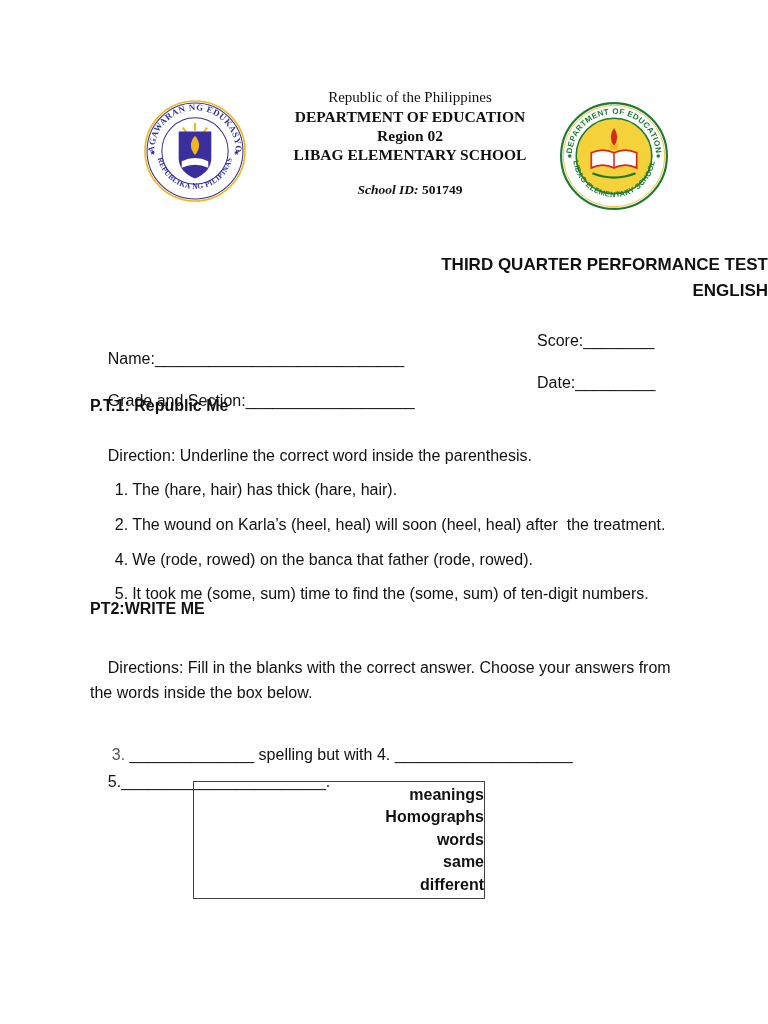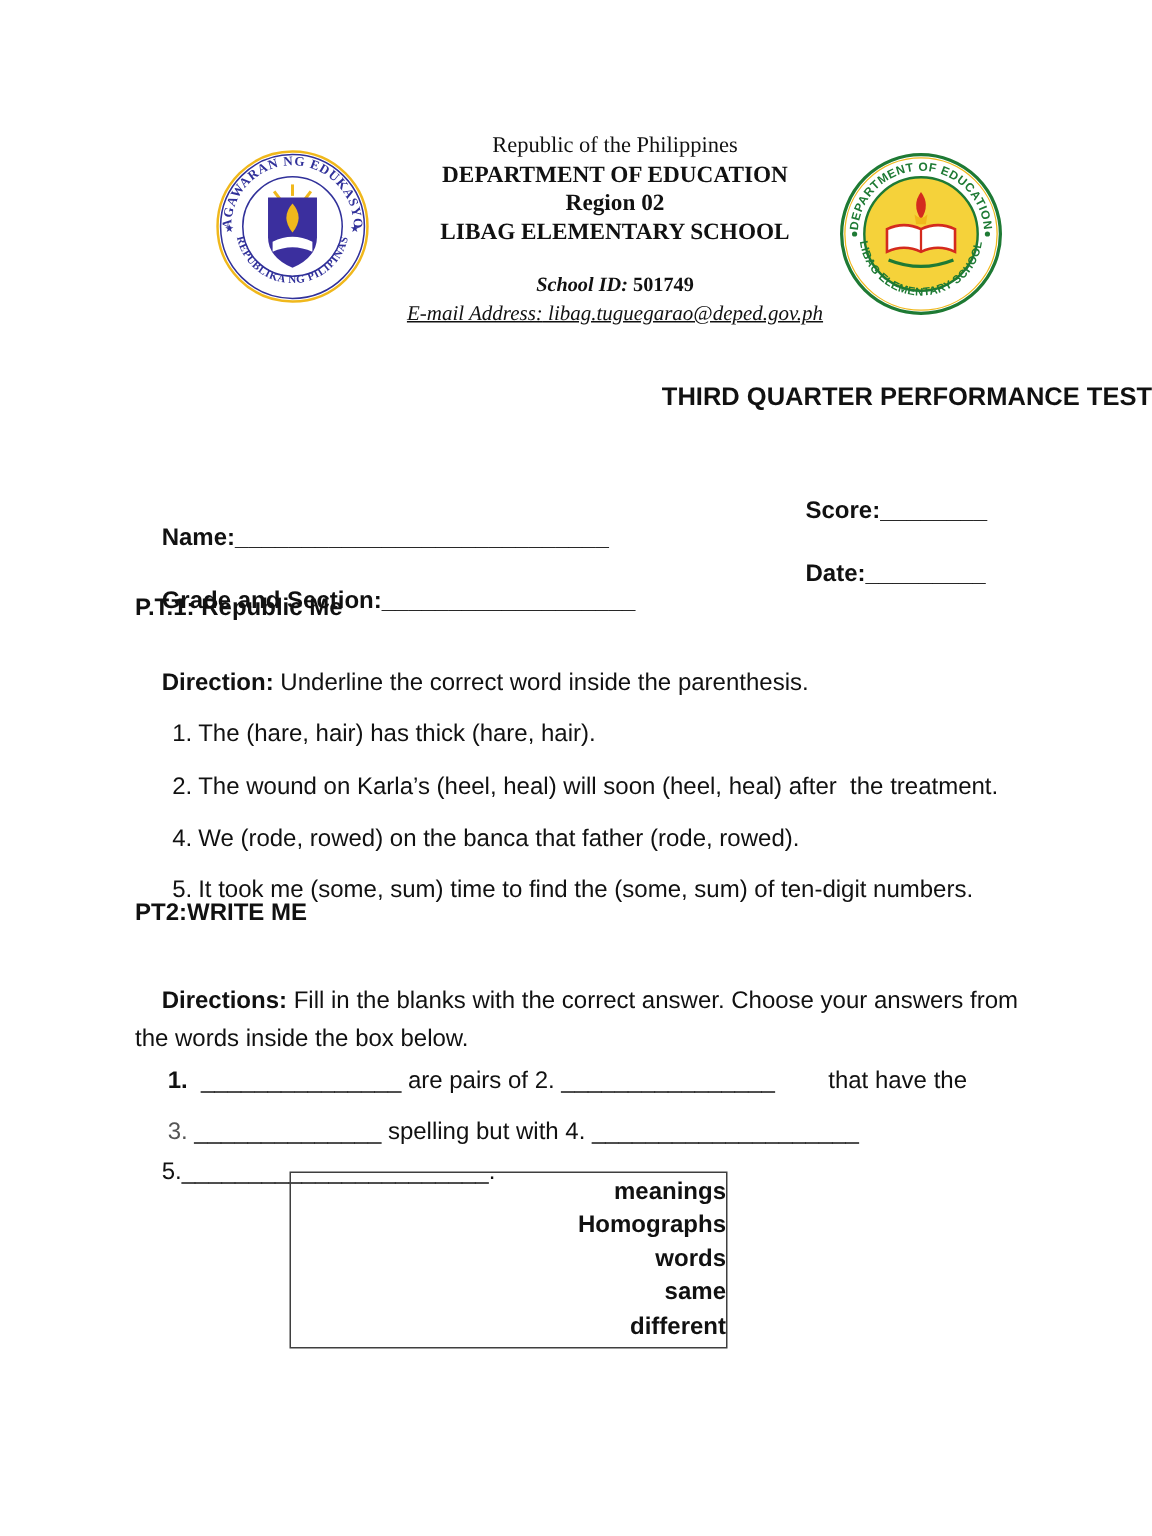--- a/index.html
+++ b/index.html
@@ -31,21 +31,21 @@
 
   
   .doc-title {
     position:absolute; top:252px; left:0; width:768px;
     text-align:right; font-weight:bold; font-size:17px; line-height:26px;
   }
   .abs { position:absolute; white-space:pre-wrap; }
   .row-name  { top:332px; left:90px; width:600px; }
   .row-grade { top:374px; left:90px; width:600px; }
   .right-field { position:absolute; left:447px; top:0; }
-  .bold { font-weight:bold; }
+  .bold { font-weight:normal; }
   .pt1-head { top:397px; left:90px; font-weight:bold; }
   .direction-line { top:429px; left:90px; width:600px; }
   .q-item { left:97px; width:592px; }
   .q1 { top:463px; } .q2 { top:498px; } .q3 { top:533px; } .q4 { top:567px; }
   .q-num { margin-right:4px; }
   .pt2-head { top:600px; left:90px; font-weight:bold; }
   .directions-p { top:630px; left:90px; width:594px; line-height:25px; }
   .fill1 { top:694px; left:94px; width:600px; }
   .fill2 { top:728px; left:94px; width:600px; }
   .fill3 { top:755px; left:90px; width:600px; }
@@ -94,21 +94,20 @@
         </g>
       </svg>
     </div>
 
     <div class="header-center">
       <div class="h-line1">Republic of the Philippines</div>
       <div class="h-bold">DEPARTMENT OF EDUCATION</div>
       <div class="h-bold">Region 02</div>
       <div class="h-bold">LIBAG ELEMENTARY SCHOOL</div>
       <div class="h-id"><span class="lbl">School ID:</span><span> 501749</span></div>
-      <div class="h-email"><span>E-mail Address:</span><span> libag.tuguegarao@deped.gov.ph</span></div>
     </div>
 
     <div class="logo logo-right">
       <svg viewBox="0 0 100 100" width="108" height="108">
         <circle cx="50" cy="50" r="49" fill="#ffffff" stroke="#1e7a34" stroke-width="2"></circle>
         <circle cx="50" cy="50" r="47" fill="#ffffff" stroke="#f0b81c" stroke-width="0.8"></circle>
         <circle cx="50" cy="50" r="35" fill="#f5d23a" stroke="#1e7a34" stroke-width="1.5"></circle>
         <defs>
           <path id="sl-top" d="M 11,50 A 39,39 0 0 1 89,50"></path>
           <path id="sl-bot" d="M 12,50 A 38,38 0 0 0 88,50"></path>
@@ -127,20 +126,21 @@
           <path d="M29,47 Q39.5,42 50,47 Q60.5,42 71,47 L71,61 Q60.5,56 50,61 Q39.5,56 29,61 Z" fill="#ffffff" stroke="#d42a1e" stroke-width="1.6"></path>
           <line x1="50" y1="47" x2="50" y2="61" stroke="#d42a1e" stroke-width="1.4"></line>
           <path d="M30,66 Q50,74 70,66" fill="none" stroke="#1e7a34" stroke-width="2"></path>
         </g>
       </svg>
     </div>
   </div>
 
   <div class="doc-title">
     <div>THIRD QUARTER PERFORMANCE TEST</div>
+    <div>ENGLISH</div>
   </div>
 
   <div class="abs row-name">
     <span class="bold">Name:</span><span class="bold">____________________________</span>
     <span class="right-field"><span class="bold">Score:</span><span class="bold">________</span></span>
   </div>
 
   <div class="abs row-grade">
     <span class="bold">Grade and Section:</span><span class="bold">___________________</span>
     <span class="right-field"><span class="bold">Date:</span><span class="bold">_________</span></span>
@@ -164,23 +164,20 @@
   <div class="abs q-item q4">
     <span class="q-num">5.</span><span>It took me (some, sum) time to find the (some, sum) of ten-digit numbers.</span>
   </div>
 
   <div class="abs pt2-head">PT2:WRITE ME</div>
 
   <div class="abs directions-p">
     <span class="bold">Directions:</span><span> Fill in the blanks with the correct answer. Choose your answers from the words inside the box below.</span>
   </div>
 
-  <div class="abs fill1">
-    <span class="bold">1.</span><span>  _______________ are pairs of 2. ________________        that have the</span>
-  </div>
   <div class="abs fill2">
     <span class="fill-num-gray">3.</span><span> ______________ spelling but with 4. ____________________</span>
   </div>
   <div class="abs fill3">
     <span>5.</span><span>_______________________.</span>
   </div>
 
   <div class="word-box">
     <div>meanings</div>
     <div>Homographs</div>

